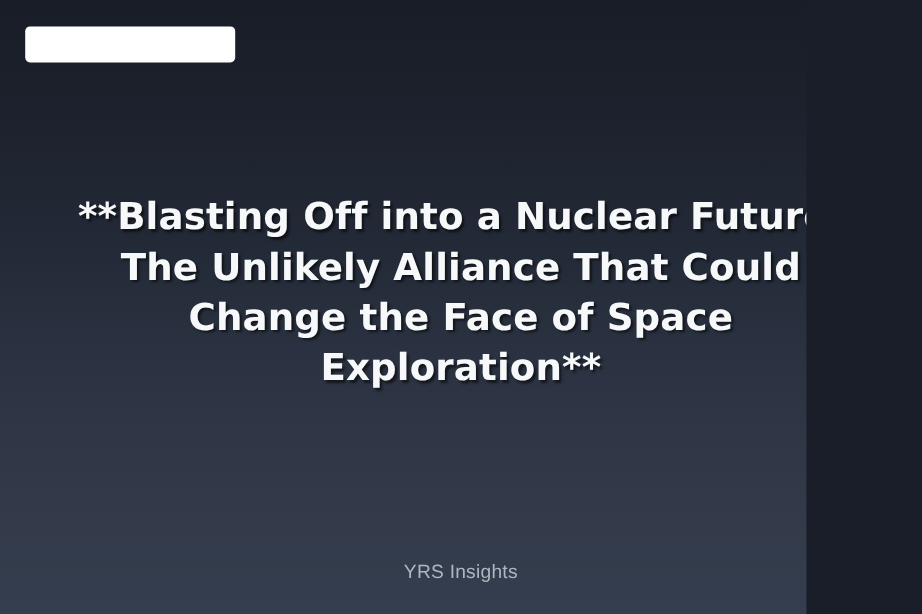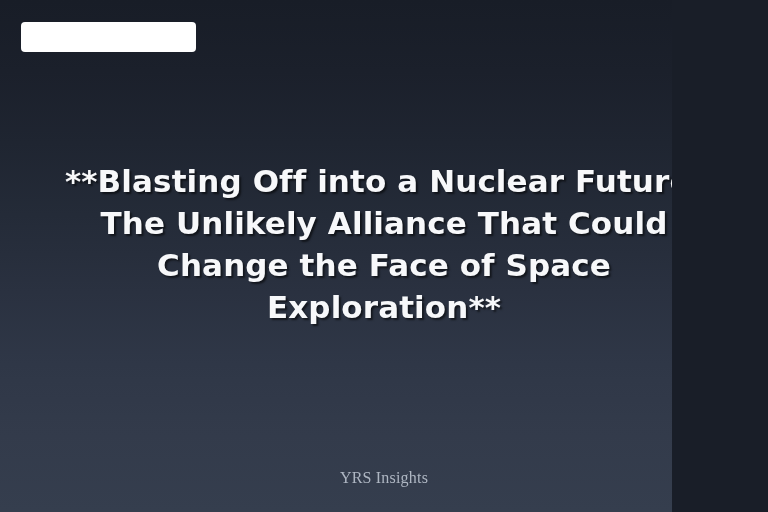--- a/index.html
+++ b/index.html
@@ -70,21 +70,21 @@
   
   .footer {
     position: absolute;
     left: 0;
     top: 467px;
     width: 768px;
     text-align: center;
   }
 
   .footer-text {
-    font-family: Liberation Serif, serif;
+    font-family: Liberation Sans, sans-serif;
     font-weight: normal;
     font-size: 16px;
     line-height: 22px;
     color: #aeb6c2;
     letter-spacing: 0.2px;
   }
 </style>
 </head>
 <body>
 

